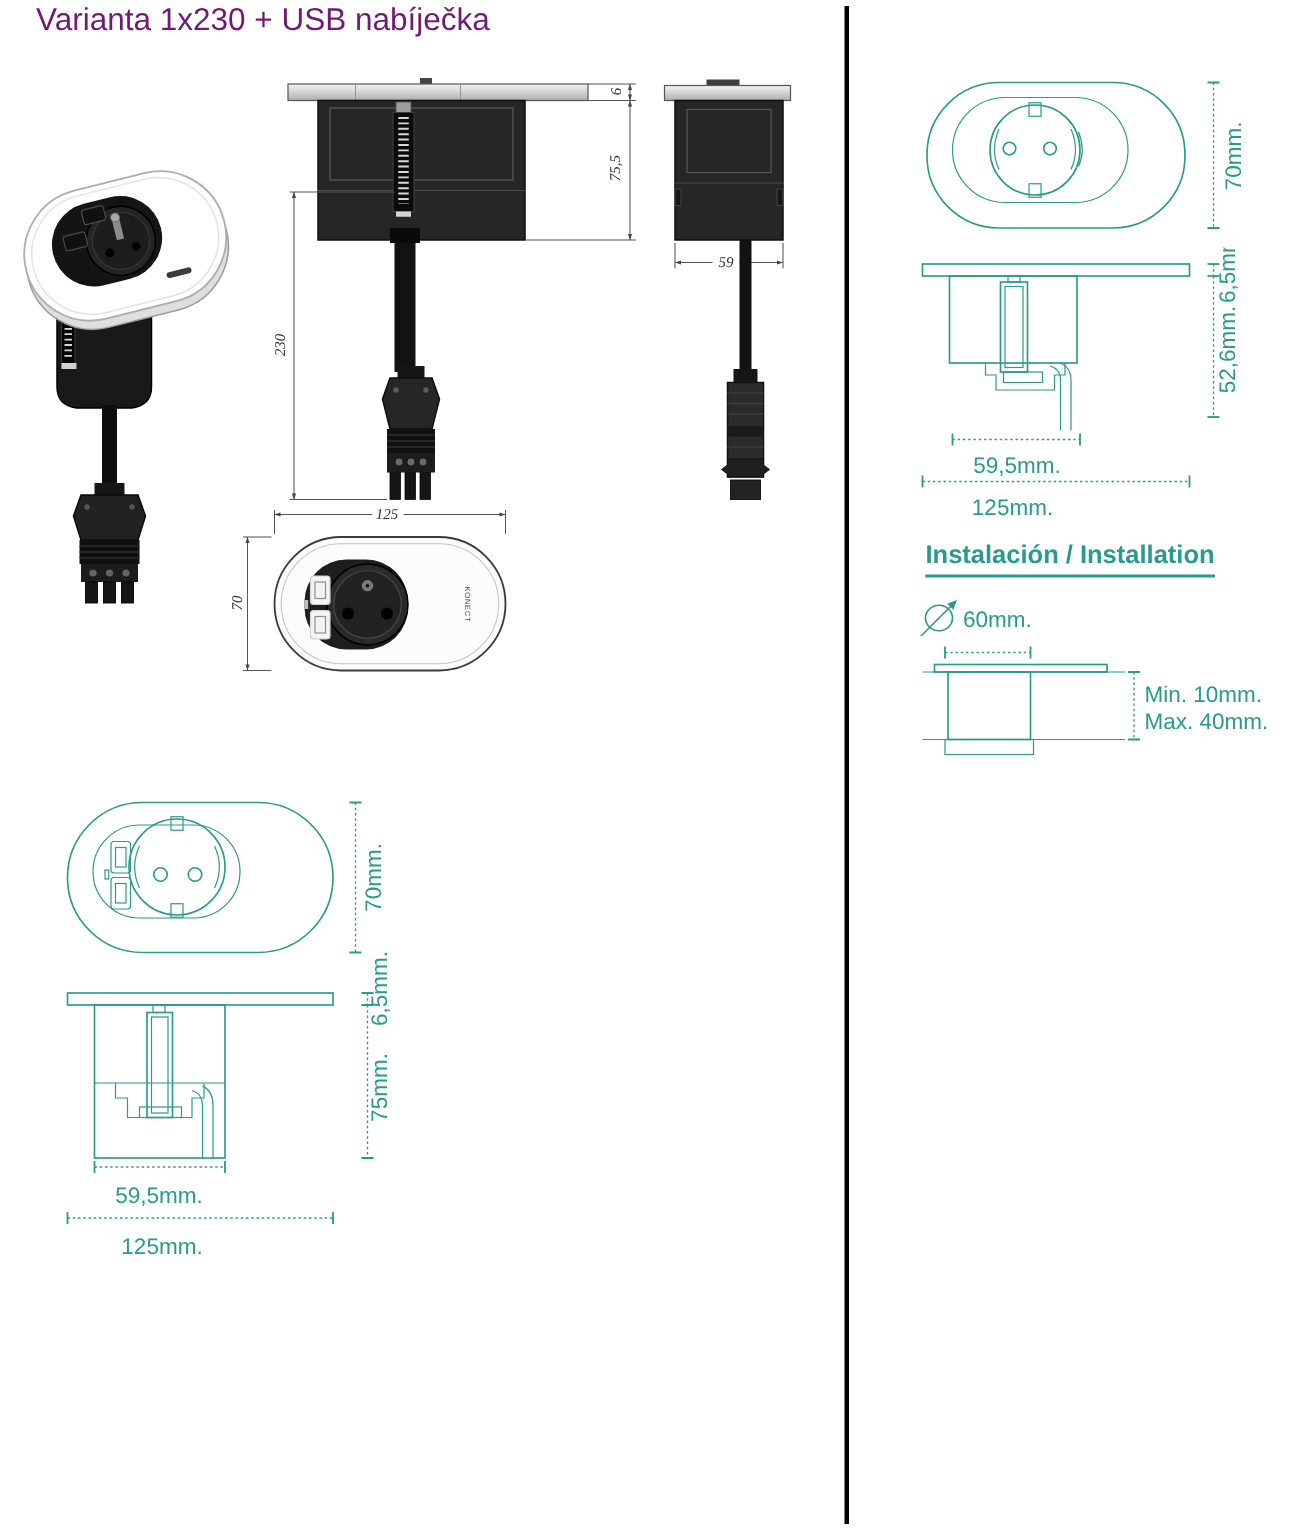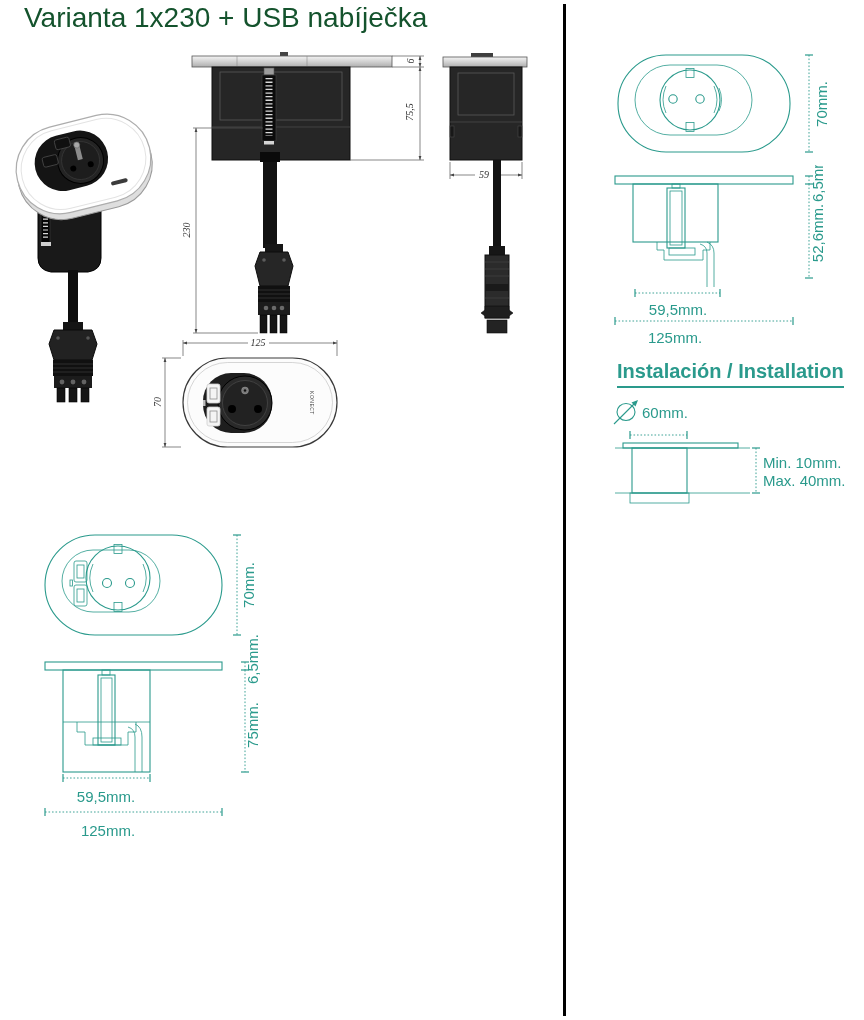--- a/index.html
+++ b/index.html
@@ -2,39 +2,39 @@
 <html style="--accent: #2a9a8c; --ink: #161616;"><head>
 <meta charset="utf-8">
 <style>
   html,body { margin:0; padding:0; background:#ffffff; }
   #sheet {
     position:relative; width:864px; height:1020px; background:#fff;
     font-family:"Liberation Sans", sans-serif; overflow:hidden;
   }
   .abs { position:absolute; }
   .title {
-    font-size:28px; color:#14532d; letter-spacing:0px; white-space:nowrap;
+    font-size:21px; color:#701a75; letter-spacing:0px; white-space:nowrap;
     font-family:"Liberation Sans", sans-serif;
   }
   #divider { width:3px; background:#000; }
   .thin   { stroke:#8a8a8a; fill:none; stroke-width:.6; }
   .dimln  { stroke:#555; fill:none; stroke-width:.7; }
   .dimtxt { font:italic 10px "Liberation Serif", serif; fill:#333; }
   .arr    { fill:#444; stroke:none; }
   .bodyfill { fill:#262626; stroke:#0f0f0f; stroke-width:1; }
   .panel  { stroke:#5a5a5a; fill:none; stroke-width:.8; }
 
   
   .t     { stroke:var(--accent,#2a9a8c); fill:none; stroke-width:1.1; }
   .tthin { stroke:var(--accent,#2a9a8c); fill:none; stroke-width:.8; }
   .tdim  { stroke:var(--accent,#2a9a8c); fill:none; stroke-width:.9; stroke-dasharray:1.6 1.9; }
   .ttick { stroke:var(--accent,#2a9a8c); fill:none; stroke-width:1.2; }
   .tl    { font:15px "Liberation Sans", sans-serif; fill:var(--accent,#2a9a8c); }
   .heading {
-    font-size:20px; font-weight:bold; color:var(--accent,#2a9a8c);
+    font-size:17px; font-weight:bold; color:var(--accent,#2a9a8c);
     border-bottom:2px solid var(--accent,#2a9a8c); padding-bottom:3px;
     display:inline-block; white-space:nowrap;
   }
 </style>
 </head>
 <body>
 
 <div id="sheet">
 
   <div class="abs title" style="left:24px; top:2px;">Varianta 1x230 + USB nabíječka</div>

